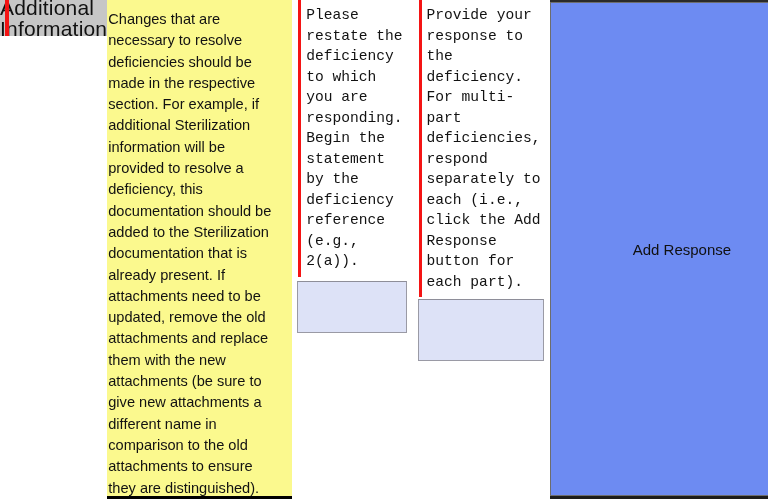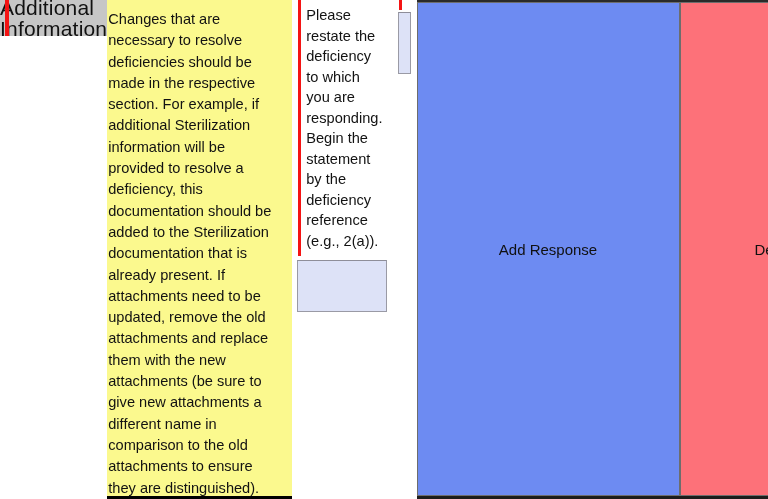--- a/index.html
+++ b/index.html
@@ -82,20 +82,21 @@
     top: 0;
     bottom: 0;
     width: 3px;
     background: #f41414;
   }
   .instruction-text {
     font-size: 14.6px;
     line-height: 20.5px;
     color: #121212;
     margin: 0;
+    font-family: Liberation Mono, monospace;
   }
 
   .field-wrap {
     padding: 0 6px 0 5px;
     box-sizing: border-box;
     background: #ffffff;
   }
   .field-box {
     width: 100%;
     box-sizing: border-box;
@@ -177,20 +178,21 @@
     <div class="field-wrap">
       <textarea class="field-box field-box-1" placeholder="" style=""></textarea>
     </div>
   </div>
 
   <div class="sep-2"></div>
 
   <div class="section">
     <div class="instruction-block">
       <div class="instruction-accent"></div>
+      <p class="instruction-text">Provide your response to the deficiency. For multi-part deficiencies, respond separately to each (i.e., click the Add Response button for each part).</p>
     </div>
     <div class="sep-3"></div>
     <div class="field-wrap">
       <textarea class="field-box field-box-2" placeholder="" style=""></textarea>
     </div>
   </div>
 
   <div class="button-bar">
     <button class="btn btn-add">Add Response</button>
     <div class="btn-spacer"></div>

